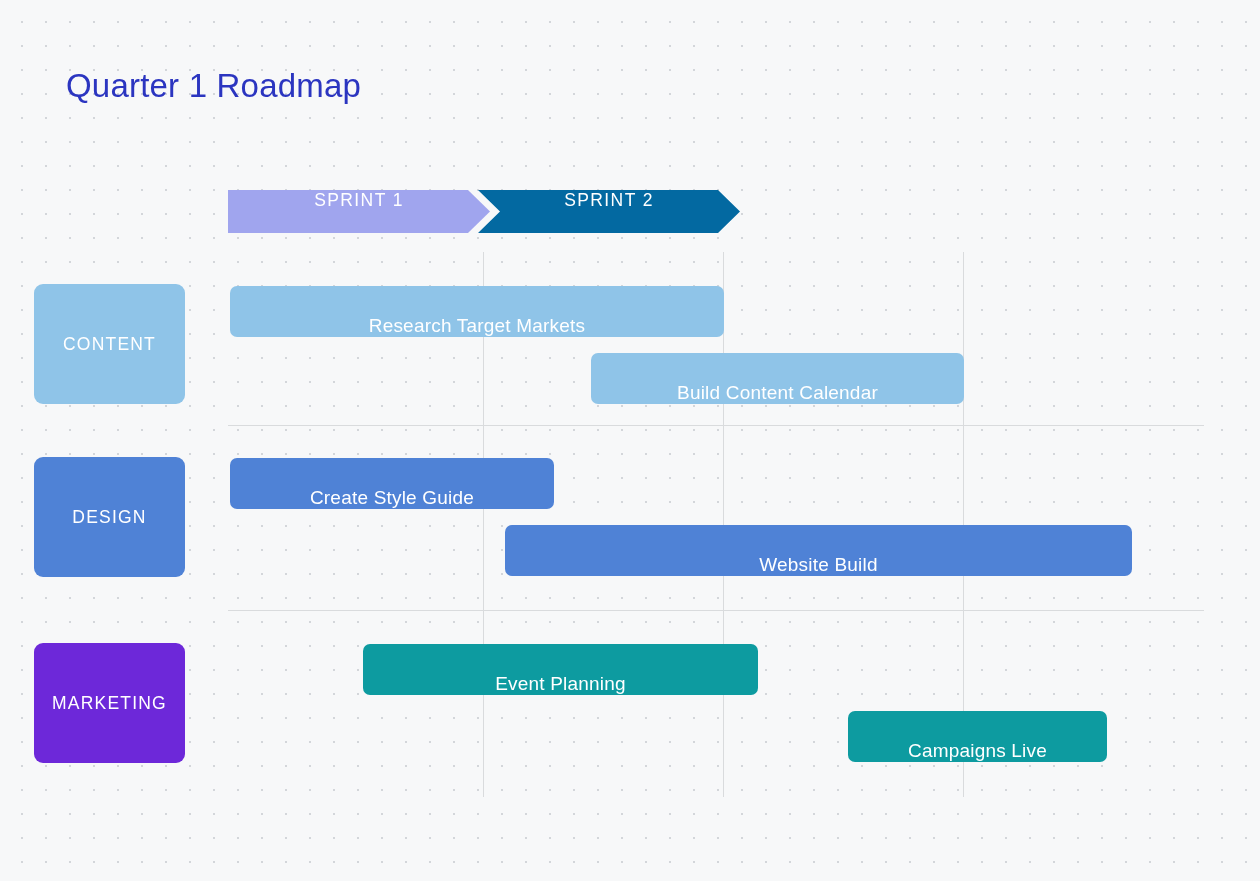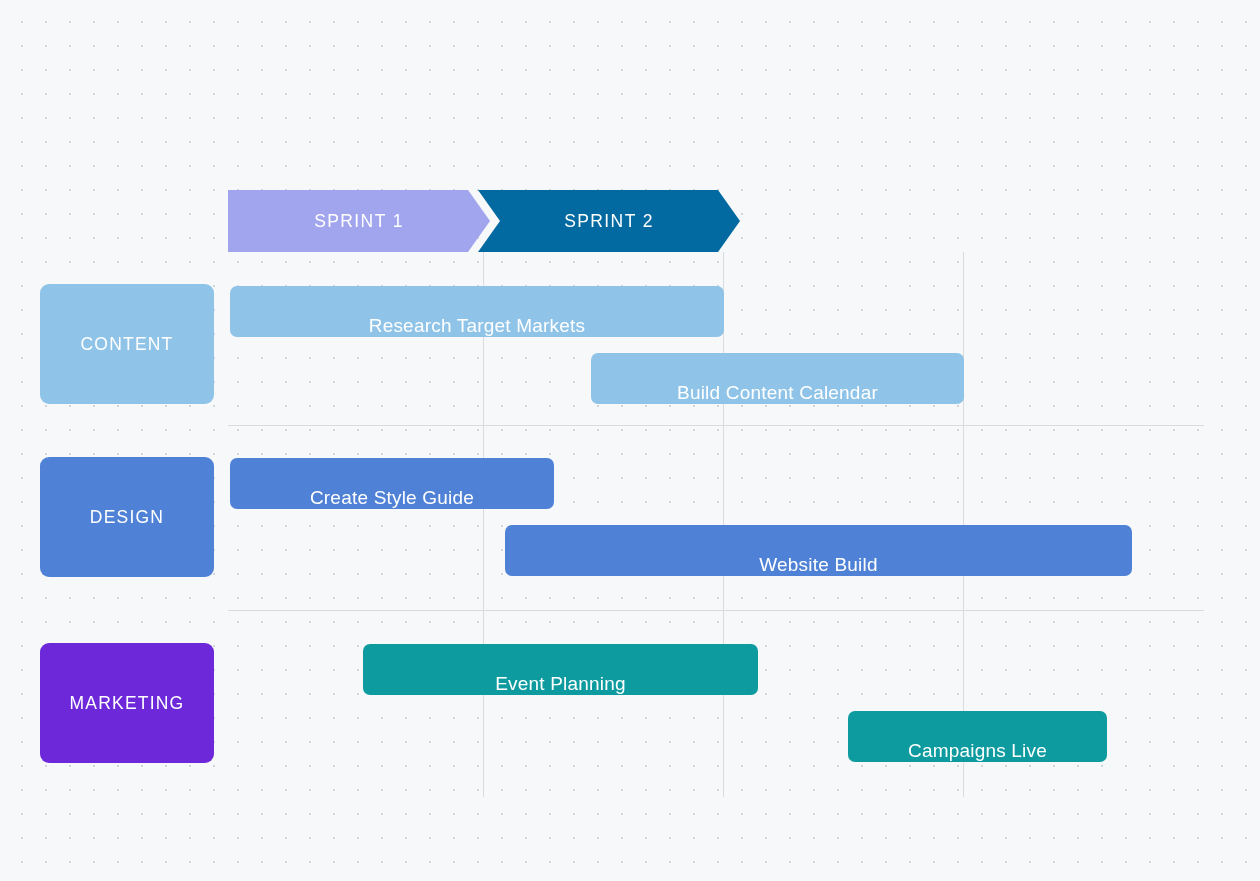--- a/index.html
+++ b/index.html
@@ -63,45 +63,44 @@
     position: absolute;
     left: 228px;
     top: 190px;
     height: 59px;
     width: 996px;
   }
 
   .sprint {
     position: absolute;
     top: 0;
-    height: 62px;
+    height: 43px;
     display: flex;
-    align-items: center;
     justify-content: center;
   }
 
   .sprint-label {
     color: #ffffff;
     font-size: 17.5px;
     letter-spacing: 1.4px;
     font-weight: 400;
     white-space: nowrap;
     position: relative;
     z-index: 2;
   }
 
   
   .sprint.first  { clip-path: polygon(0 0, calc(100% - 22px) 0, 100% 50%, calc(100% - 22px) 100%, 0 100%); }
   .sprint.mid    { clip-path: polygon(0 0, calc(100% - 22px) 0, 100% 50%, calc(100% - 22px) 100%, 0 100%, 22px 50%); }
 
   
   .lane-label {
     position: absolute;
-    left: 40px;
-    width: 174px;
+    left: 34px;
+    width: 151px;
     border-radius: 9px;
     display: flex;
     align-items: center;
     justify-content: center;
     color: #ffffff;
     font-size: 17.5px;
     letter-spacing: 1.2px;
     white-space: nowrap;
   }
 
@@ -118,20 +117,21 @@
     letter-spacing: 0.2px;
     white-space: nowrap;
     overflow: hidden;
   }
 </style>
 </head>
 <body>
 
 <div class="canvas">
 
+  <div class="page-title">Quarter 1 Roadmap</div>
 
   <div class="gridlines" id="gridlines">
       <div class="vline" style="left: 483px; background: rgb(217, 219, 221);"></div>
       <div class="vline" style="left: 723px; background: rgb(217, 219, 221);"></div>
       <div class="vline" style="left: 963px; background: rgb(217, 219, 221);"></div>
       <div class="hline" style="top: 425px; background: rgb(217, 219, 221);"></div>
       <div class="hline" style="top: 610px; background: rgb(217, 219, 221);"></div>
     </div>
 
   <div class="sprint-header" id="sprint-header">

